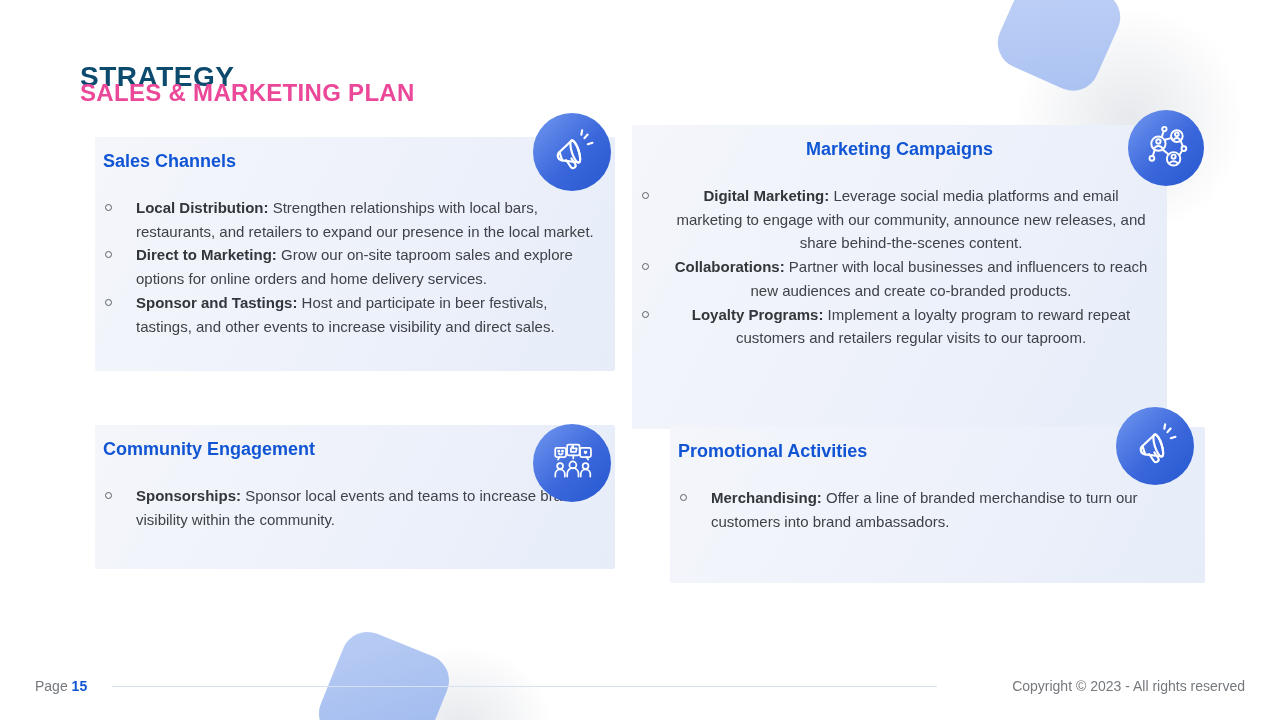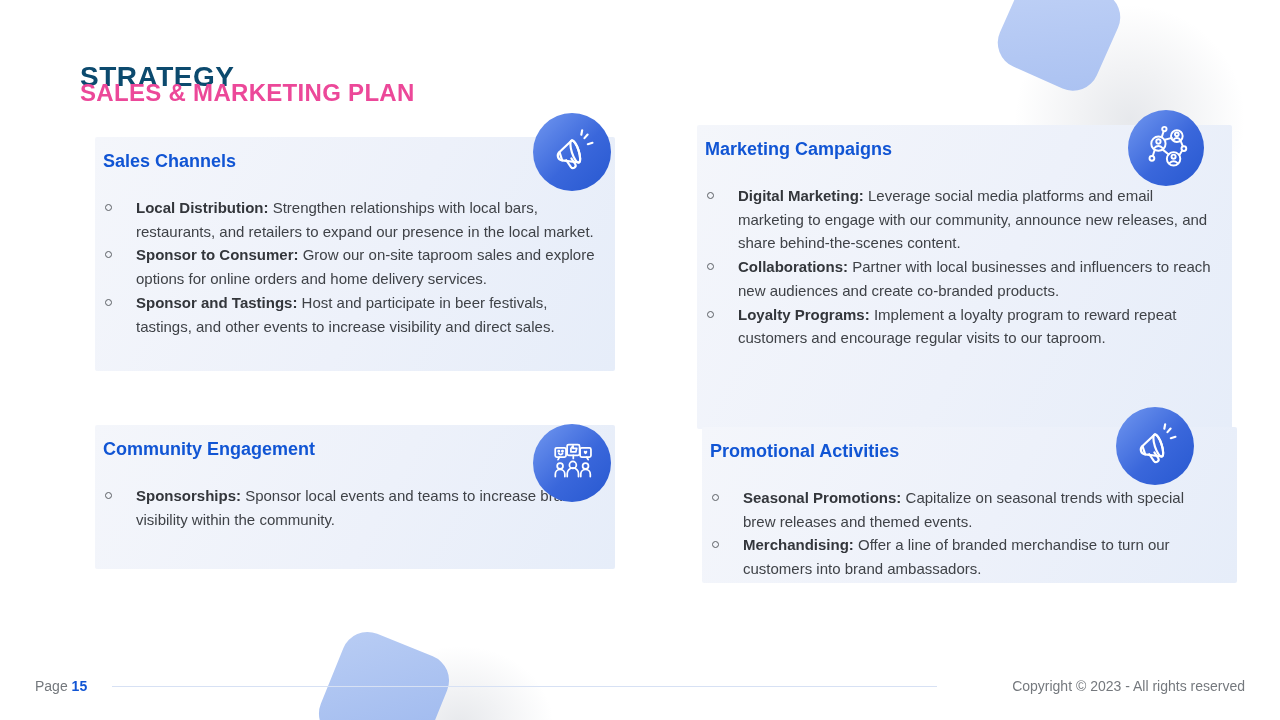--- a/index.html
+++ b/index.html
@@ -35,23 +35,23 @@
   .slide-subtitle{
     position:absolute;left:80px;top:79px;
     font-size:24px;font-weight:700;color:#ec4899;letter-spacing:0.3px;
   }
   
   .card{
     position:absolute;border-radius:2px;
     background:linear-gradient(118deg,#f4f6fb 0%,#edf1fa 55%,#e6edf9 100%);
   }
   .card-1{left:95px;top:137px;width:520px;height:234px;}
-  .card-2{left:697px;top:125px;width:535px;height:304px;}
+  .card-2{left:632px;top:125px;width:535px;height:304px;text-align:center;}
   .card-3{left:95px;top:425px;width:520px;height:144px;}
-  .card-4{left:670px;top:427px;width:535px;height:156px;margin-left:32px;}
+  .card-4{left:670px;top:427px;width:535px;height:156px;}
   .card-heading{
     margin:14px 0 24px 0;padding:0 8px;
     font-size:18px;font-weight:bold;color:#1155d4;
   }
   .bullets{margin:0;padding:0 18px 0 8px;list-style:none;}
   .bullets li{
     position:relative;padding-left:33px;
     font-size:15px;line-height:23.7px;color:#3f4247;
   }
   .bullets li .marker{
@@ -91,45 +91,44 @@
 <div class="decor-blob blob-bottom"></div>
 <div class="decor-square square-bottom"></div>
 
 <div class="slide-title">STRATEGY</div>
 <div class="slide-subtitle">SALES &amp; MARKETING PLAN</div>
 
 <div class="card card-1">
   <div class="card-heading">Sales Channels</div>
   <ul class="bullets">
     <li><span class="marker"></span><b>Local Distribution:</b><span> Strengthen relationships with local bars, restaurants, and retailers to expand our presence in the local market.</span></li>
-    <li><span class="marker"></span><b>Sponsor to Consumer:</b><span> Grow our on-site taproom sales and explore options for online orders and home delivery services.</span></li>
+    <li><span class="marker"></span><b>Direct to Marketing:</b><span> Grow our on-site taproom sales and explore options for online orders and home delivery services.</span></li>
     <li><span class="marker"></span><b>Sponsor and Tastings:</b><span> Host and participate in beer festivals, tastings, and other events to increase visibility and direct sales.</span></li>
   </ul>
 </div>
 
 <div class="card card-2">
   <div class="card-heading">Marketing Campaigns</div>
   <ul class="bullets">
     <li><span class="marker"></span><b>Digital Marketing:</b><span> Leverage social media platforms and email marketing to engage with our community, announce new releases, and share behind-the-scenes content.</span></li>
     <li><span class="marker"></span><b>Collaborations:</b><span> Partner with local businesses and influencers to reach new audiences and create co-branded products.</span></li>
-    <li><span class="marker"></span><b>Loyalty Programs:</b><span> Implement a loyalty program to reward repeat customers and encourage regular visits to our taproom.</span></li>
+    <li><span class="marker"></span><b>Loyalty Programs:</b><span> Implement a loyalty program to reward repeat customers and retailers regular visits to our taproom.</span></li>
   </ul>
 </div>
 
 <div class="card card-3">
   <div class="card-heading">Community Engagement</div>
   <ul class="bullets">
     <li><span class="marker"></span><b>Sponsorships:</b><span> Sponsor local events and teams to increase brand visibility within the community.</span></li>
   </ul>
 </div>
 
 <div class="card card-4">
   <div class="card-heading">Promotional Activities</div>
   <ul class="bullets">
-    <li><span class="marker"></span><b>Seasonal Promotions:</b><span> Capitalize on seasonal trends with special brew releases and themed events.</span></li>
     <li><span class="marker"></span><b>Merchandising:</b><span> Offer a line of branded merchandise to turn our customers into brand ambassadors.</span></li>
   </ul>
 </div>
 
 <div class="icon-circle icon-1">
   <svg viewBox="0 0 48 48" fill="none" stroke="#ffffff" stroke-width="2" stroke-linecap="round" stroke-linejoin="round">
     <g transform="rotate(-18 24 24)">
       <path d="M13 20.5 L27 13.8 a3.2 10.6 0 0 1 0 21.4 L13 28.5 Z"></path>
       <ellipse cx="27" cy="24.5" rx="3.2" ry="10.7"></ellipse>
       <path d="M13 20.5 a4.3 4.3 0 0 0 0 8"></path>

